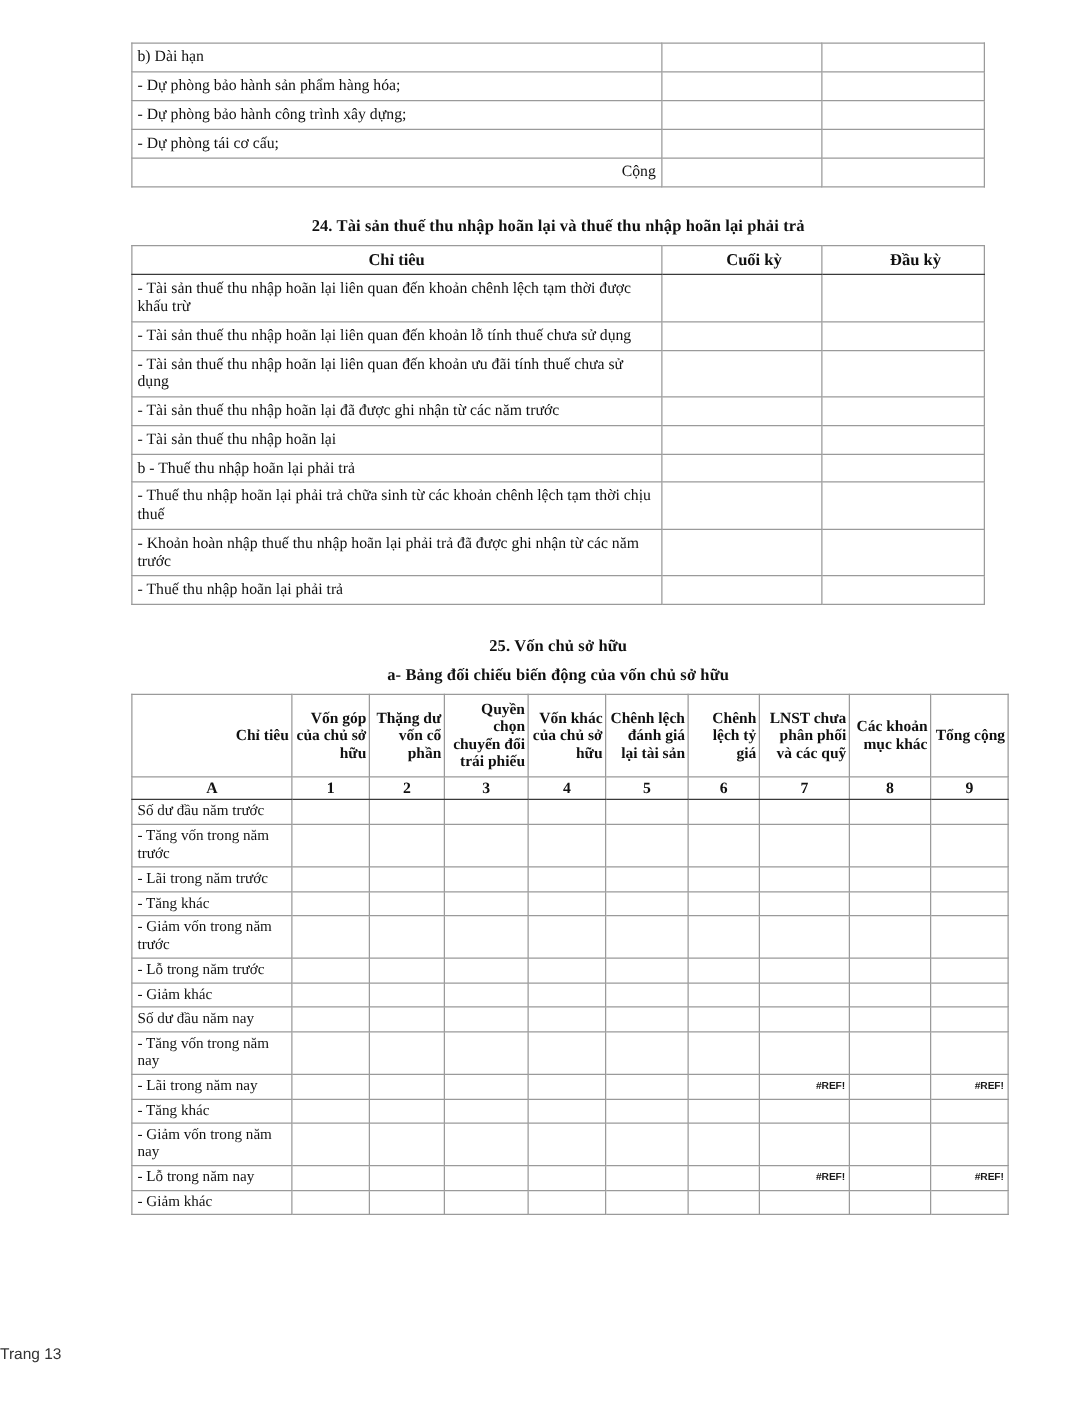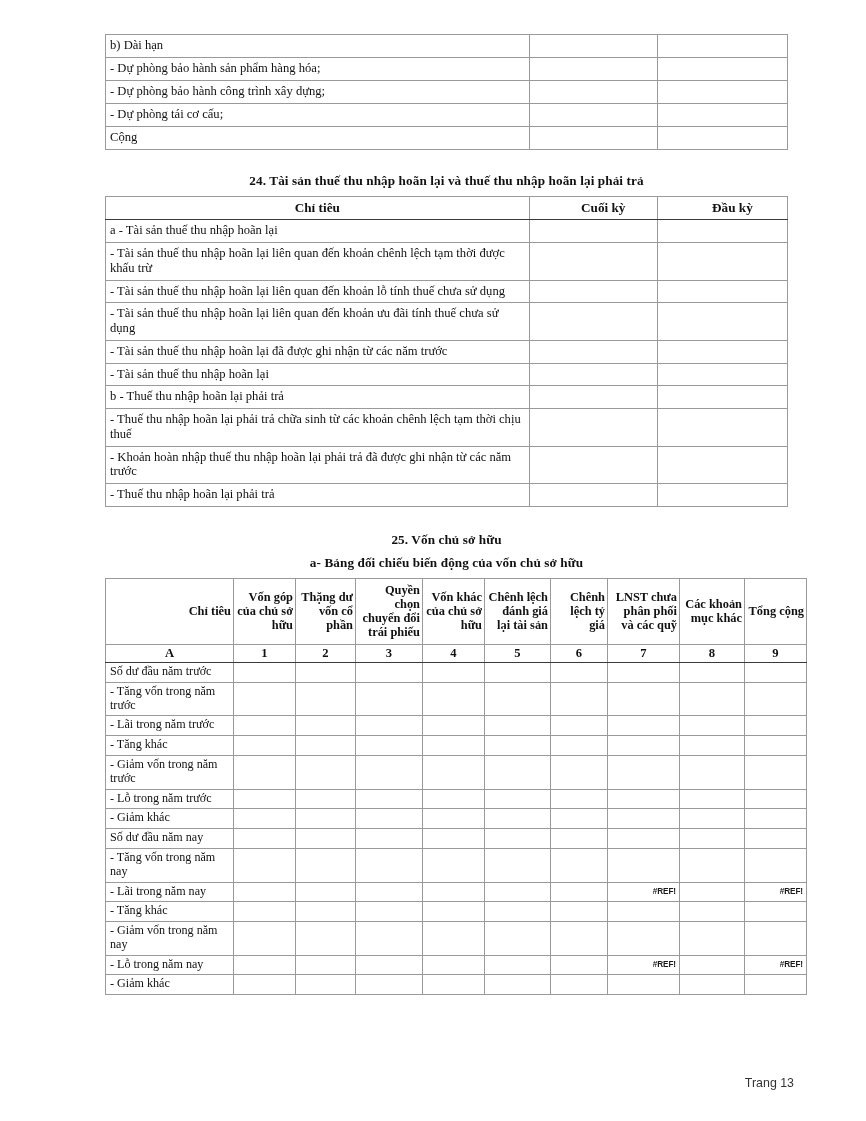--- a/index.html
+++ b/index.html
@@ -71,20 +71,21 @@
   .gap-25-sub    { height: 7px; }
   .gap-after-25  { height: 7px; }
 
   
   table.t23 td { height: 15px; }
   table.t23 .c-name  { width: 423px; }
   table.t23 .c-cuoi  { width: 128px; }
   table.t23 .c-dau   { width: 130px; }
   table.t23 tr.total td {
     border-top: 1.6px solid #3a3a3a;
+    text-align: right;
   }
 
   
   table.t24 .c-name { width: 423px; }
   table.t24 .c-cuoi { width: 128px; }
   table.t24 .c-dau  { width: 130px; }
   table.t24 thead td {
     border-bottom: 1.6px solid #3a3a3a;
     text-align: center;
     font-weight: bold;
@@ -145,21 +146,20 @@
 
   
   table.t25 td.vsep { border-left: 1.6px solid #3a3a3a; }
 
   
   .footer {
     position: absolute;
     left: 0;
     top: 1076px;
     width: 866px;
-    text-align: right;
     padding-right: 72px;
     box-sizing: border-box;
     font-family: "Liberation Sans", "DejaVu Sans", sans-serif;
     font-size: 12.4px;
     color: #333333;
   }
 </style>
 </head>
 <body>
 
@@ -213,25 +213,20 @@
           <col class="c-dau">
       </colgroup>
       <thead>
         <tr>
           <td>Chỉ tiêu</td>
           <td class="sep">Cuối kỳ</td>
           <td class="sep">Đầu kỳ</td>
         </tr>
       </thead>
       <tbody>
-          <tr>
-            <td class="t-bold">a - Tài sản thuế thu nhập hoãn lại</td>
-            <td class="sep t-val"></td>
-            <td class="sep t-val"></td>
-          </tr>
           <tr>
             <td>- Tài sản thuế thu nhập hoãn lại liên quan đến khoản chênh lệch tạm thời được khấu trừ</td>
             <td class="sep t-val"></td>
             <td class="sep t-val"></td>
           </tr>
           <tr>
             <td>- Tài sản thuế thu nhập hoãn lại liên quan đến khoản lỗ tính thuế chưa sử dụng</td>
             <td class="sep t-val"></td>
             <td class="sep t-val"></td>
           </tr>

